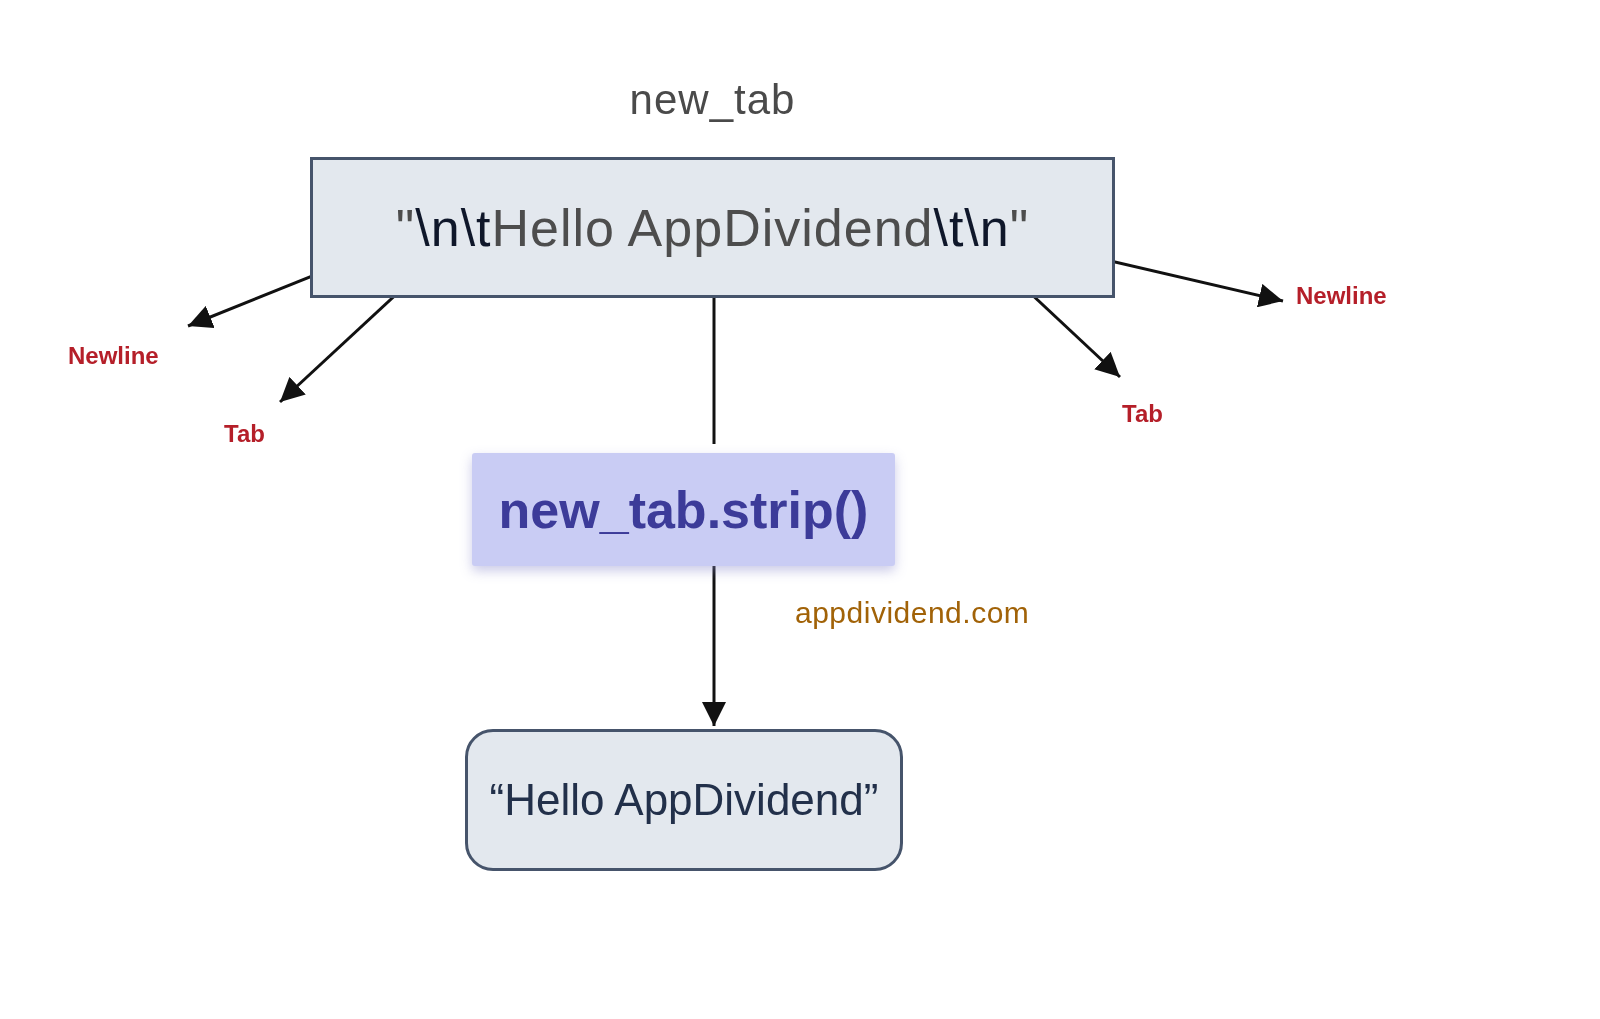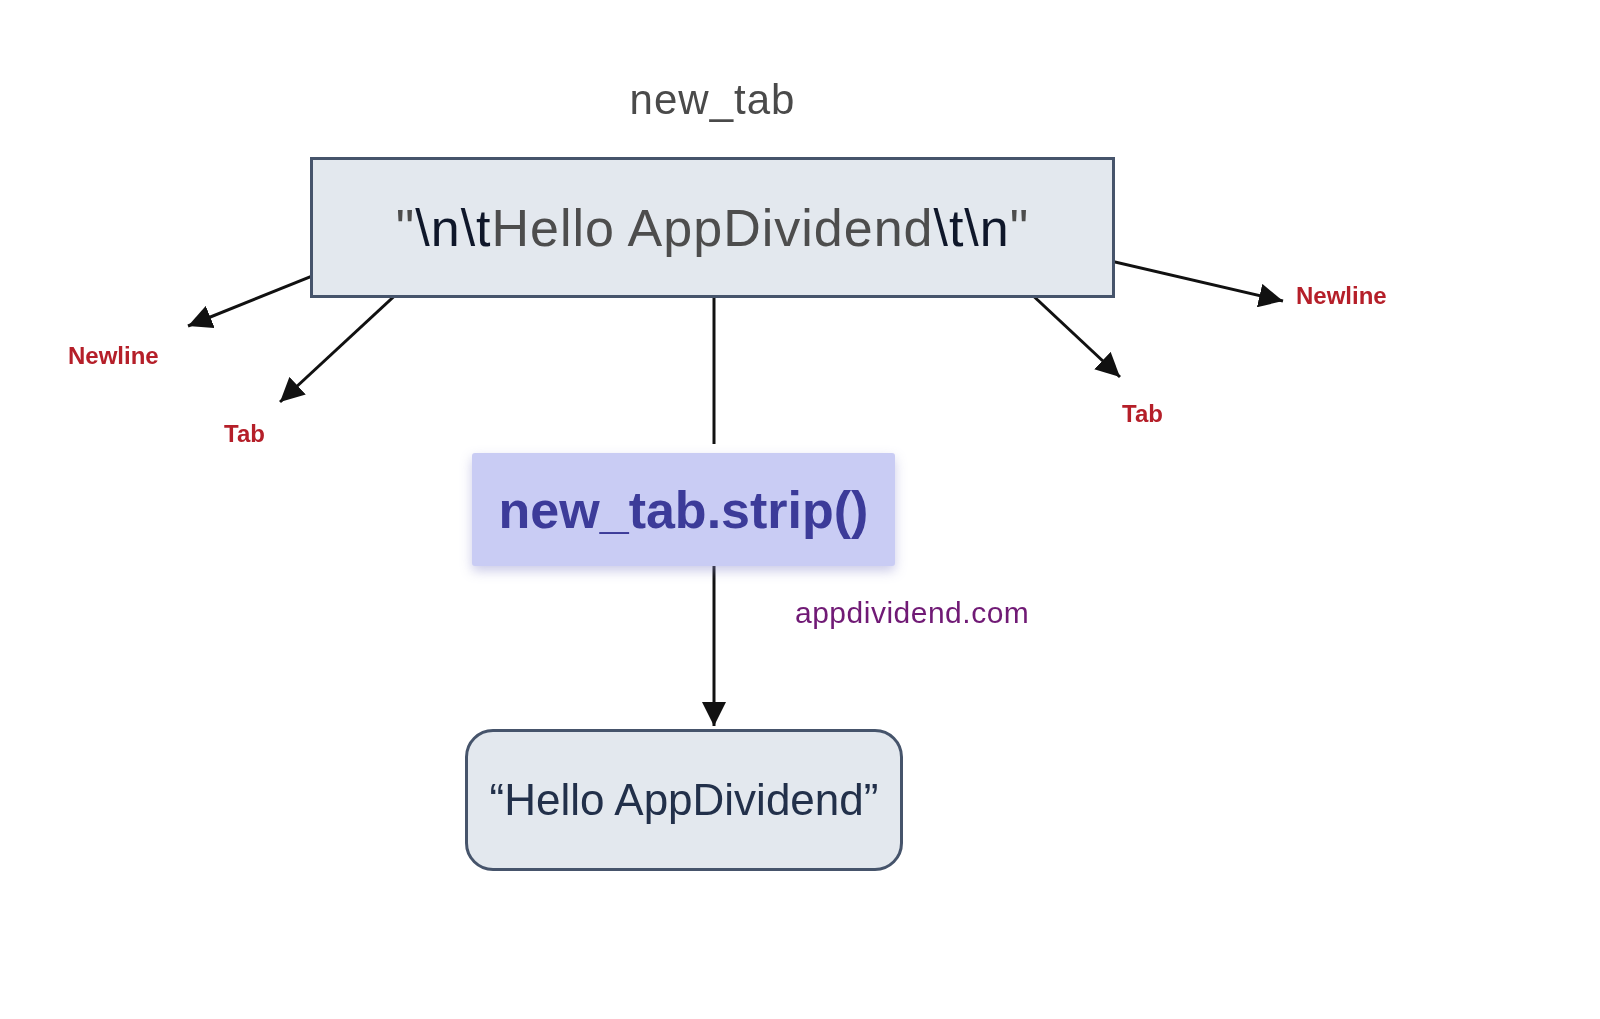--- a/index.html
+++ b/index.html
@@ -82,21 +82,21 @@
     font-weight: 600;
     color: #3c3b99;
     margin-top: 9px;
   }
 
   .watermark {
     position: absolute;
     left: 795px;
     top: 596px;
     font-size: 30px;
-    color: #701a75;
+    color: #a16207;
     letter-spacing: 0.5px;
   }
 
   .output-box {
     left: 465px;
     top: 729px;
     width: 438px;
     height: 142px;
     font-size: 44px;
     color: #22304a;

